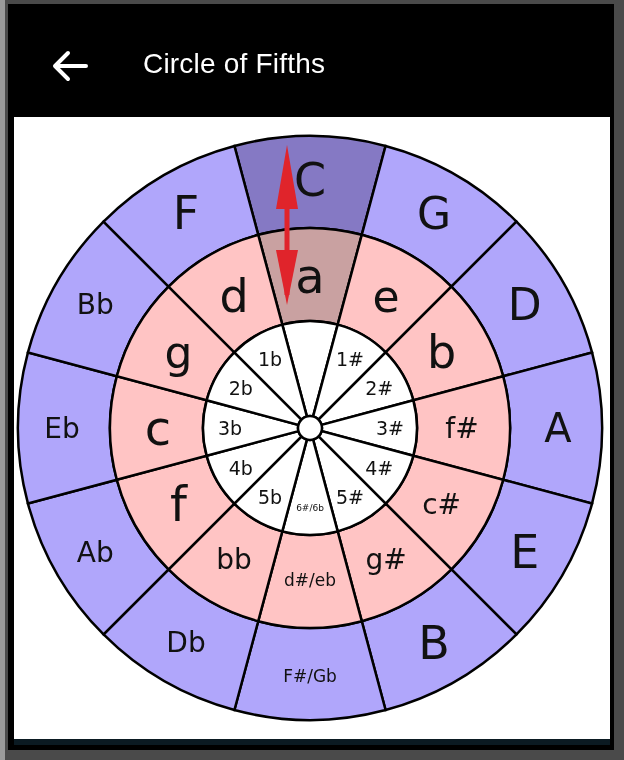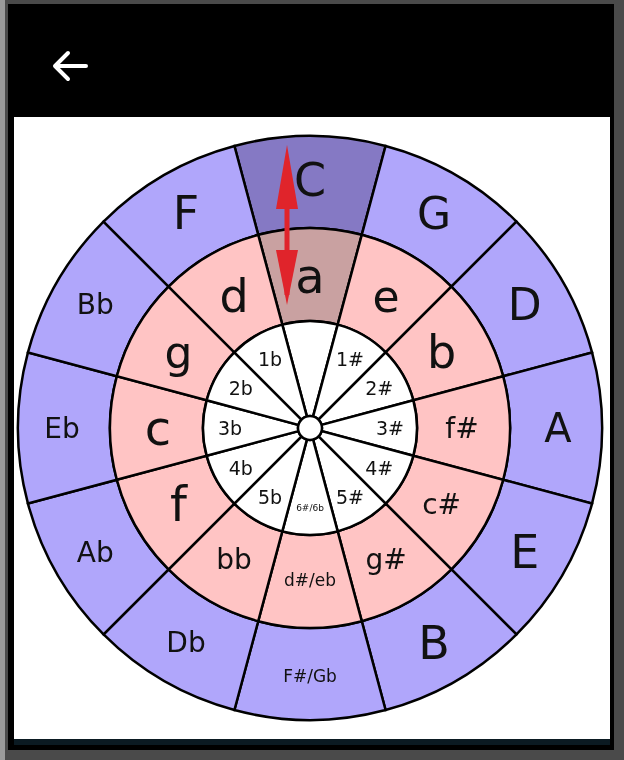--- a/index.html
+++ b/index.html
@@ -41,20 +41,21 @@
 
 <div class="frame-left"></div>
 
 <div class="app">
   <div class="appbar">
     <div class="back-btn">
       <svg width="36" height="32" viewBox="0 0 36 32">
         <path d="M34 16 H4 M16 3 L3 16 L16 29" stroke="#fff" stroke-width="4" fill="none" stroke-linecap="round" stroke-linejoin="round"></path>
       </svg>
     </div>
+    <div class="title">Circle of Fifths</div>
   </div>
 
   <div class="content">
     <svg id="wheel" width="596" height="622" viewBox="0 0 596 622">
         <g>
           <path d="M220.4248388300639,28.94965872359205 A292,292 0 0 1 371.57516116993605,28.94965872359205 L347.76380902050414,117.81483474218635 A200,200 0 0 0 244.23619097949583,117.81483474218635 Z" fill="#8579c4" stroke="#000000" stroke-width="2.5"></path>
           <path d="M244.23619097949583,117.81483474218635 A200,200 0 0 1 347.76380902050414,117.81483474218635 L323.69363782596974,207.64593658706968 A107,107 0 0 0 268.30636217403026,207.64593658706968 Z" fill="#c9a1a1" stroke="#000000" stroke-width="2.5"></path>
           <path d="M268.30636217403026,207.64593658706968 A107,107 0 0 1 323.69363782596974,207.64593658706968 L299.10582854123027,299.4088900845312 A12,12 0 0 0 292.89417145876973,299.4088900845312 Z" fill="#ffffff" stroke="#000000" stroke-width="2.5"></path>
           <text x="296" y="63" font-size="46" text-anchor="middle" dominant-baseline="central">C</text>
           <text x="296" y="159" font-size="48" text-anchor="middle" dominant-baseline="central">a</text>

